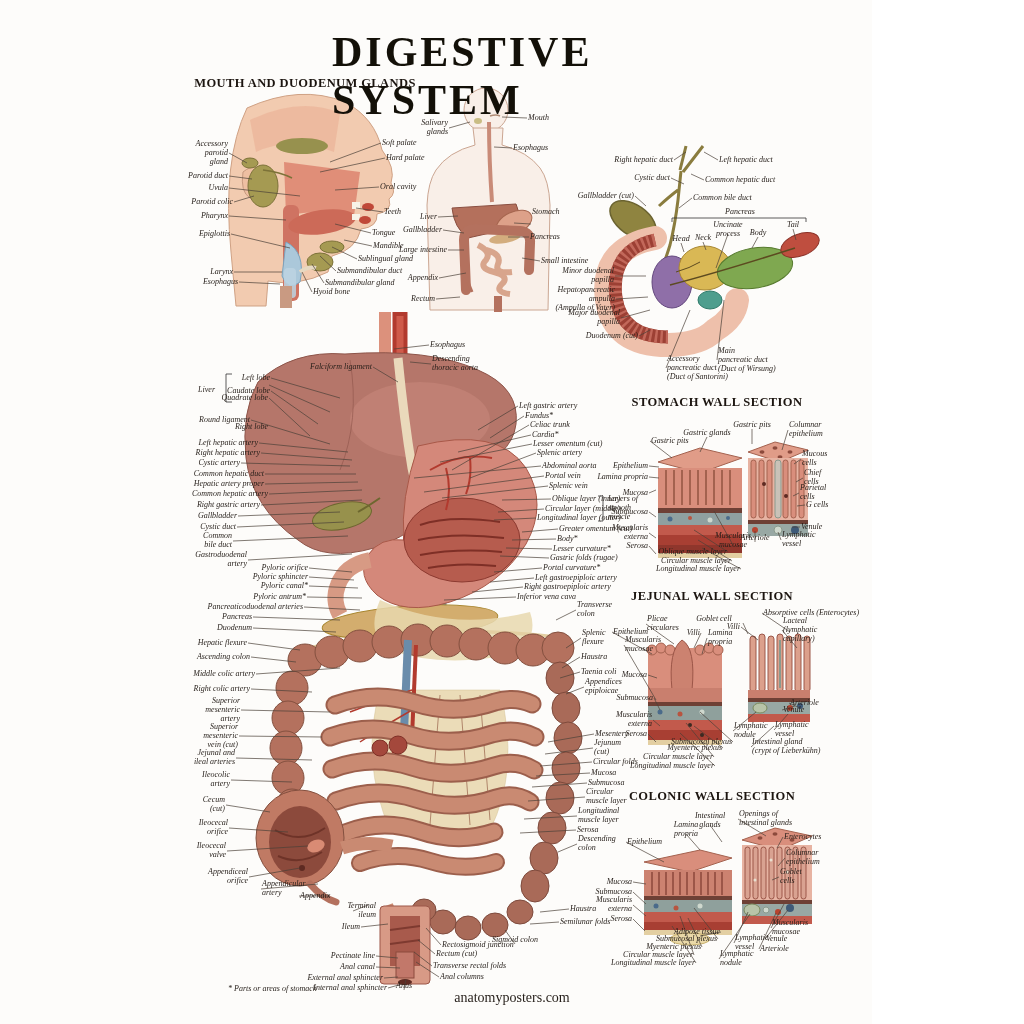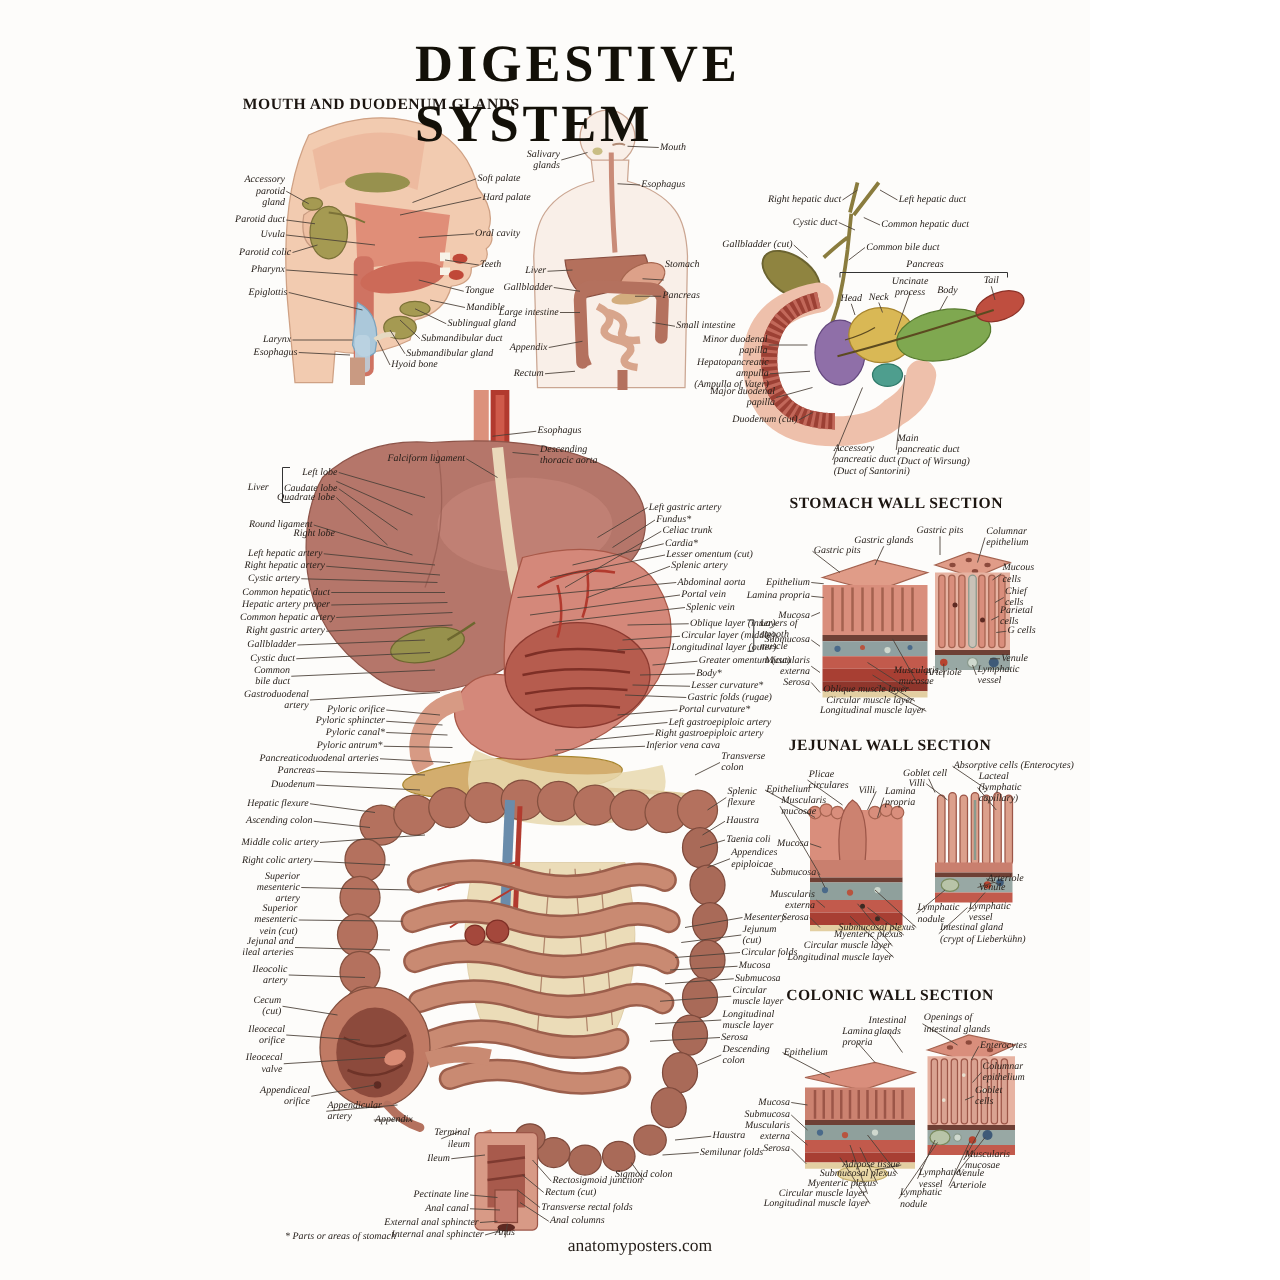--- a/index.html
+++ b/index.html
@@ -1023,21 +1023,21 @@
       <div>Plicae</div>
       <div>circulares</div>
     </div>
     <div class="lbl r" style="left: 700px; top: 633px;">
       <div>Villi</div>
     </div>
     <div class="lbl l" style="left: 708px; top: 638px;">
       <div>Lamina</div>
       <div>propria</div>
     </div>
-    <div class="lbl c" style="left: 740px; top: 619px; text-align: right;">
+    <div class="lbl c" style="left: 714px; top: 619px; text-align: right;">
       <div>Goblet cell</div>
     </div>
     <div class="lbl r" style="left: 740px; top: 627px;">
       <div>Villi</div>
     </div>
     <div class="lbl l" style="left: 763px; top: 613px;">
       <div>Absorptive cells (Enterocytes)</div>
     </div>
     <div class="lbl l" style="left: 783px; top: 630px;">
       <div>Lacteal</div>

